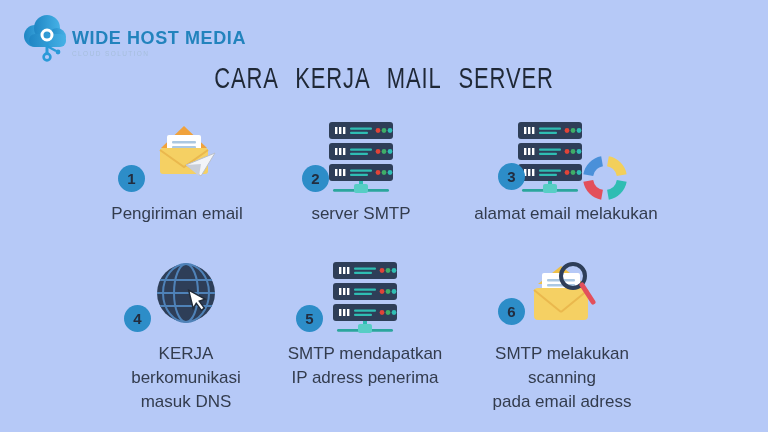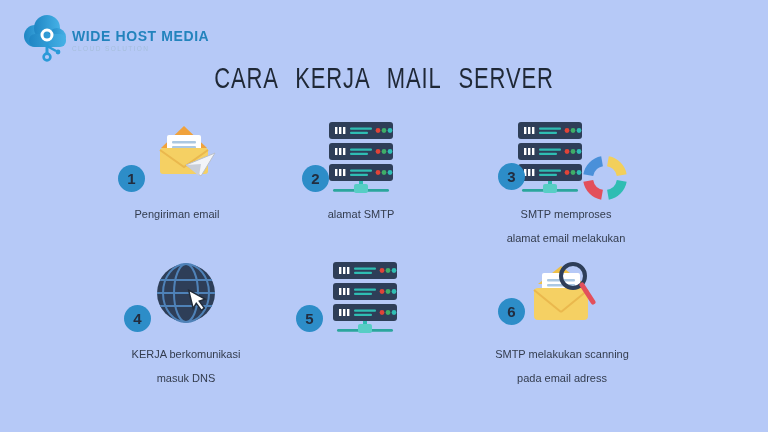--- a/index.html
+++ b/index.html
@@ -9,21 +9,21 @@
     --text:#333c4e; --title:#1f2836; --logoBlue:#2283bd; --logoLight:#a6bedc;
     --gridLine:#4f82b8; --letterLine:#abc8e2; --planeGray:#c9ced9; --white:#ffffff;
   }
   *{margin:0;padding:0;box-sizing:border-box;}
   html,body{width:768px;height:432px;overflow:hidden;}
   body{background:var(--bg);font-family:"Liberation Sans",sans-serif;position:relative;}
 
   
   .logo{position:absolute;left:22px;top:10px;display:flex;align-items:flex-start;}
   .logo-text{margin-left:4px;margin-top:18px;}
-  .brand{font-size:14px;font-weight:bold;color:var(--logoBlue);letter-spacing:.6px;}
+  .brand{font-size:18px;font-weight:bold;color:var(--logoBlue);letter-spacing:.6px;}
   .tagline{font-size:6.5px;color:var(--logoLight);letter-spacing:1.4px;margin-top:1px;}
 
   
   .title{position:absolute;top:60px;left:0;width:768px;text-align:center;
     font-size:25px;font-weight:400;color:var(--title);
     letter-spacing:1px;word-spacing:12px;line-height:34px;
     transform:scale(.88,1.18);transform-origin:50% 50%;}
 
   
   .step{position:absolute;text-align:center;}
@@ -32,21 +32,21 @@
   .s3{left:468px;top:122px;width:196px;}
   .s4{left:102px;top:262px;width:168px;}
   .s5{left:274px;top:262px;width:182px;}
   .s6{left:460px;top:262px;width:204px;}
   .icon-row{position:relative;height:76px;display:flex;align-items:flex-start;justify-content:center;}
   .badge{position:absolute;left:22px;top:43px;width:27px;height:27px;border-radius:50%;
     background:var(--badge);color:#222d3f;font-size:15px;font-weight:bold;
     display:flex;align-items:center;justify-content:center;z-index:3;}
   .s3 .badge{left:30px;top:41px;}
   .s6 .badge{left:38px;top:36px;}
-  .caption{margin-top:4px;font-size:11px;font-weight:500;color:var(--text);line-height:24px;}
+  .caption{margin-top:4px;font-size:17px;font-weight:500;color:var(--text);line-height:24px;}
   .caption span{display:block;}
   .s1 .icon-main{transform:translateX(8px);}
   .s3 .icon-main{transform:translateX(-16px);}
   .cycle-chart{position:absolute;left:calc(50% + 16px);top:33px;z-index:2;}
   .cursor{position:absolute;left:34px;top:25px;transform:rotate(-14deg);z-index:2;}
   .s4 .icon-main{position:relative;}
 
   
   .f-navy{fill:var(--navy);} .f-teal{fill:var(--teal);} .f-tealL{fill:var(--tealL);}
   .f-tealD{fill:var(--tealD);} .f-red{fill:var(--red);} .f-green{fill:var(--green);}
@@ -148,21 +148,21 @@
         <circle cx="53" cy="50.5" r="2.4" class="f-red"></circle>
           <circle cx="59" cy="50.5" r="2.4" class="f-green"></circle>
           <circle cx="65" cy="50.5" r="2.4" class="f-teal"></circle>
       </g>
       <rect x="34" y="59" width="4" height="10" class="f-teal"></rect>
       <rect x="8" y="67" width="56" height="2.8" rx="1.4" class="f-tealD"></rect>
       <rect x="29" y="62" width="14" height="9" rx="2" class="f-tealL"></rect>
     </svg>
   </div>
   <div class="caption">
-    <span>alamat SMTP</span>
+    <span>server SMTP</span>
   </div>
 </div>
 
 <div class="step s3">
   <div class="icon-row">
     <div class="badge">3</div>
     <svg class="icon-main" width="72" height="74" viewBox="0 0 72 74">
       <g>
         <rect x="4" y="0" width="64" height="17" rx="3" class="f-navy"></rect>
         <rect x="10" y="5" width="2.4" height="7" class="f-white"></rect>
@@ -201,21 +201,20 @@
       <rect x="29" y="62" width="14" height="9" rx="2" class="f-tealL"></rect>
     </svg>
     <svg class="cycle-chart" width="46" height="46" viewBox="0 0 46 46">
       <path class="arc s-yel" d="M 25.95 6.26 A 17 17 0 0 1 39.74 20.05"></path>
       <path class="arc s-tealc" d="M 39.74 25.95 A 17 17 0 0 1 25.95 39.74"></path>
       <path class="arc s-redc" d="M 20.05 39.74 A 17 17 0 0 1 6.26 25.95"></path>
       <path class="arc s-blue" d="M 6.26 20.05 A 17 17 0 0 1 20.05 6.26"></path>
     </svg>
   </div>
   <div class="caption">
-    <span>SMTP memproses</span>
     <span>alamat email melakukan</span>
   </div>
 </div>
 
 <div class="step s4">
   <div class="icon-row">
     <div class="badge">4</div>
     <span class="icon-main" style="position:relative;display:inline-block;width:62px;height:64px;">
       <svg width="62" height="62" viewBox="0 0 62 62">
         <circle cx="31" cy="31" r="29" class="f-navy"></circle>
@@ -271,20 +270,24 @@
           <rect x="25" y="51.8" width="18" height="2.2" rx="1" class="f-teal"></rect>
         <circle cx="53" cy="50.5" r="2.4" class="f-red"></circle>
           <circle cx="59" cy="50.5" r="2.4" class="f-green"></circle>
           <circle cx="65" cy="50.5" r="2.4" class="f-teal"></circle>
       </g>
       <rect x="34" y="59" width="4" height="10" class="f-teal"></rect>
       <rect x="8" y="67" width="56" height="2.8" rx="1.4" class="f-tealD"></rect>
       <rect x="29" y="62" width="14" height="9" rx="2" class="f-tealL"></rect>
     </svg>
   </div>
+  <div class="caption">
+    <span>SMTP mendapatkan</span>
+    <span>IP adress penerima</span>
+  </div>
 </div>
 
 <div class="step s6">
   <div class="icon-row">
     <div class="badge">6</div>
     <svg class="icon-main" width="74" height="64" viewBox="0 0 74 64">
       <polygon points="13,22 36,4 59,22" fill="#eec049"></polygon>
       <rect x="17" y="11" width="38" height="28" rx="2" class="f-white"></rect>
       <rect x="22" y="17" width="28" height="2.4" rx="1" class="f-lline"></rect>
       <rect x="22" y="22" width="28" height="2.4" rx="1" class="f-lline"></rect>

